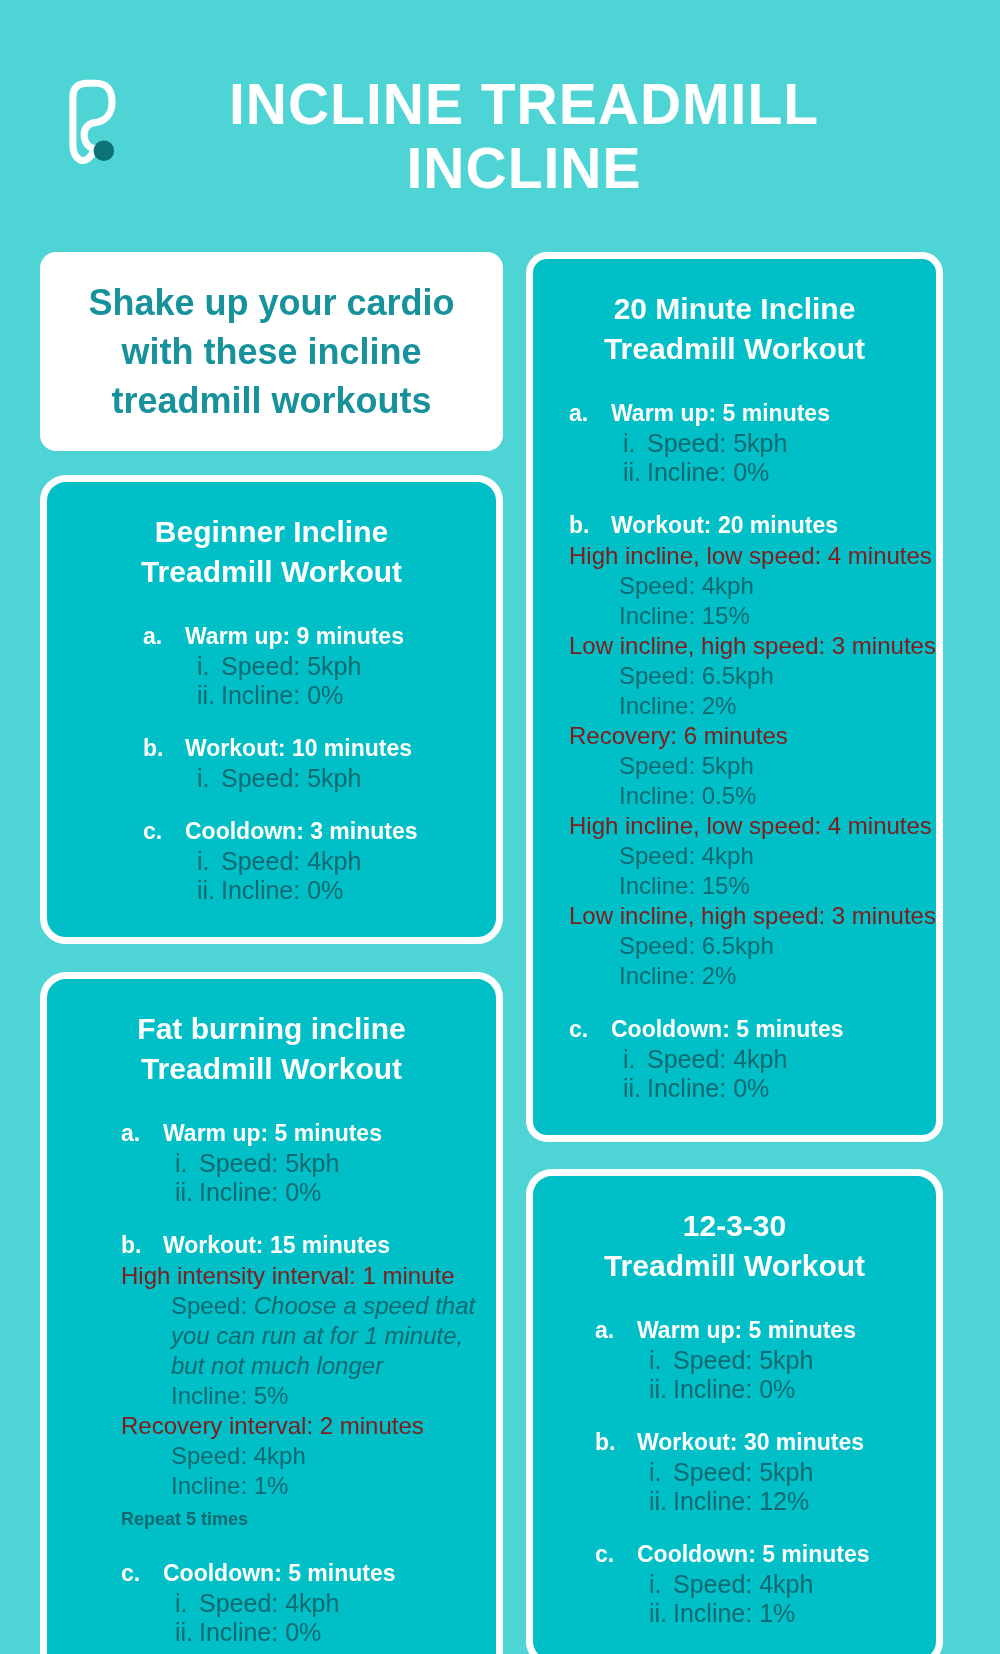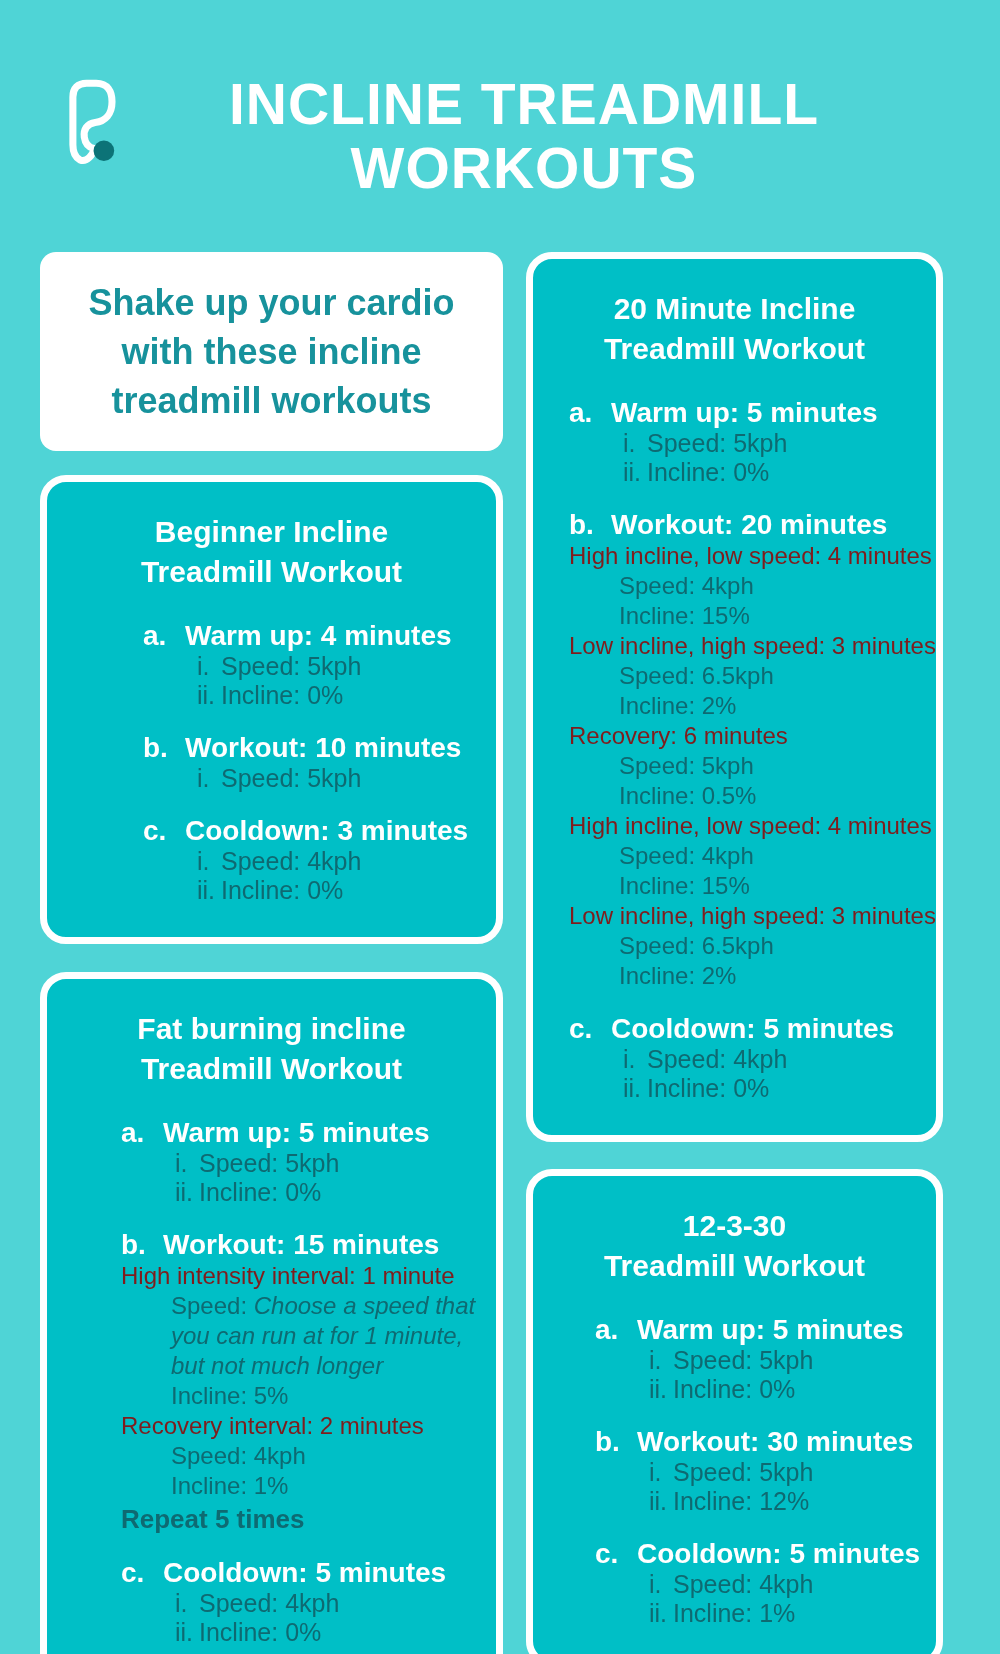--- a/index.html
+++ b/index.html
@@ -40,88 +40,88 @@
 
   
   .workout-card {
     background:#00BFC6;
     border:7px solid #FFFFFF;
     border-radius:26px;
     padding:30px 10px 32px;
     margin-top:24px;
   }
   .col-left  .workout-card.card-fat-burning { margin-top:28px; }
-  .col-right .workout-card:first-child { margin-top:0; }
+  .col-right .workout-card:first-child { margin-top:0;border-radius:21px; }
   .col-right .workout-card.card-12-3-30 { margin-top:27px; }
 
   .card-title {
     text-align:center; color:#FFFFFF; font-weight:bold;
     font-size:30px; line-height:40px; margin-bottom:28px;
   }
 
   .blocks { font-size:25px; padding-right:6px; }
   .card-beginner   .blocks { padding-left:86px; }
   .card-fat-burning .blocks { padding-left:64px; }
   .card-20-minute  .blocks { padding-left:26px; }
   .card-12-3-30    .blocks { padding-left:52px; }
 
   .block.item { margin-top:22px; }
   .blocks > .block:first-child { margin-top:0; }
 
   .item-line {
     color:#FFFFFF; font-weight:bold;
-    font-size:28px; line-height:32px; white-space:nowrap;
+    font-size:23px; line-height:32px; white-space:nowrap;
   }
   .item-letter { display:inline-block; width:42px; }
 
   .sub-line {
     color:#0E6A72; line-height:29px;
     padding-left:54px; white-space:nowrap;
   }
   .sub-num { display:inline-block; width:24px; }
 
   .interval-line {
     color:#7f1d1d; line-height:30px; white-space:nowrap; font-size:24px;
   }
   .detail-line {
     color:#0E6A72; line-height:30px; padding-left:50px; font-size:24px;
   }
   .detail-line .italic { font-style:italic; }
   .note-line {
-    color:#0E6A72; font-weight:bold; font-size:26px; line-height:32px; margin-top:2px;
+    color:#0E6A72; font-weight:bold; font-size:18px; line-height:32px; margin-top:2px;
   }
 </style>
 </head>
 <body>
 
 <div class="page">
 
   <div class="header">
     <div class="logo">
       <svg width="50" height="90" viewBox="0 0 46 82">
         <path d="M11 75 C 6.5 72.5 4.5 68 4.5 61 L 4.5 17 C 4.5 9 9 4.5 17 4.5 L 26 4.5 C 36.5 4.5 40.5 12 40.5 21.5 C 40.5 32.5 34.5 39.5 25 40.5 C 17.5 41.5 14 47 15 54 C 15.8 59.5 19 63.5 24 64.5 C 23 70 17.5 77.5 11 75 Z" fill="none" stroke="#FFFFFF" stroke-width="6.5" stroke-linejoin="round"></path>
         <circle cx="33" cy="66.5" r="9.5" fill="#0C7377"></circle>
       </svg>
     </div>
-    <h1 class="title"><span>INCLINE TREADMILL</span><br><span>WORKOUTS</span></h1>
+    <h1 class="title"><span>INCLINE TREADMILL</span><br><span>INCLINE</span></h1>
   </div>
 
   <div class="columns">
     <div class="col-left" id="col-left">
       <section class="intro-card">
         <p>Shake up your cardio with these incline treadmill workouts</p>
       </section>
     <section class="workout-card card-beginner">
           <div class="card-title">
             <div class="card-title-line">Beginner Incline</div>
             <div class="card-title-line">Treadmill Workout</div>
           </div>
           <div class="blocks">
             <div class="block item">
-              <div class="item-line"><span class="item-letter">a.</span><span class="item-text">Warm up: 4 minutes</span></div>
+              <div class="item-line"><span class="item-letter">a.</span><span class="item-text">Warm up: 9 minutes</span></div>
               <div class="sub-line"><span class="sub-num">i.</span><span class="sub-text">Speed: 5kph</span></div>
               <div class="sub-line"><span class="sub-num">ii.</span><span class="sub-text">Incline: 0%</span></div>
             </div>
             <div class="block item">
               <div class="item-line"><span class="item-letter">b.</span><span class="item-text">Workout: 10 minutes</span></div>
               <div class="sub-line"><span class="sub-num">i.</span><span class="sub-text">Speed: 5kph</span></div>
             </div>
             <div class="block item">
               <div class="item-line"><span class="item-letter">c.</span><span class="item-text">Cooldown: 3 minutes</span></div>
               <div class="sub-line"><span class="sub-num">i.</span><span class="sub-text">Speed: 4kph</span></div>

